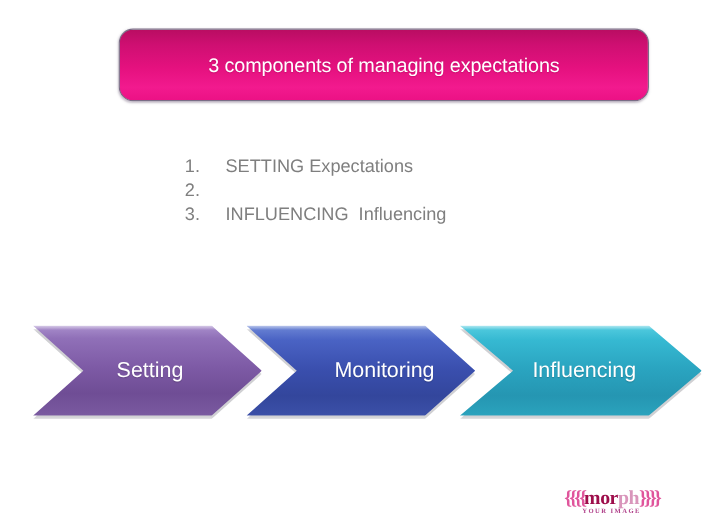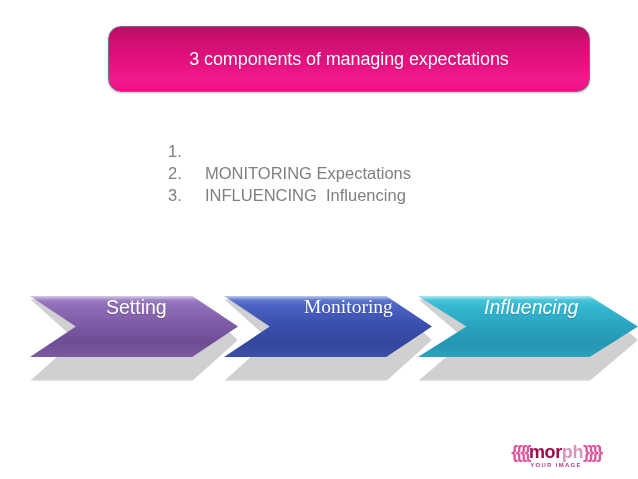--- a/index.html
+++ b/index.html
@@ -84,25 +84,25 @@
   #chevron-row {
     position: absolute;
     left: 30px;
     top: 293px;
     width: 582px;
     height: 90px;
   }
   .chevron {
     position: absolute;
     top: 3px;
-    height: 61px;
+    height: 82px;
     -webkit-clip-path: polygon(0 0, 78% 0, 100% 50%, 78% 100%, 0 100%, 22% 50%);
     clip-path: polygon(0 0, 78% 0, 100% 50%, 78% 100%, 0 100%, 22% 50%);
     display: flex;
-    align-items: flex-start;
+    align-items: center;
   }
   .chevron-shadow {
     position: absolute;
     top: 6px;
     height: 82px;
     -webkit-clip-path: polygon(0 0, 78% 0, 100% 50%, 78% 100%, 0 100%, 22% 50%);
     clip-path: polygon(0 0, 78% 0, 100% 50%, 78% 100%, 0 100%, 22% 50%);
     background: rgba(120,120,130,0.35);
     filter: blur(1.5px);
   }
@@ -138,42 +138,43 @@
   #chev-monitoring {
     left: 194px;
     width: 208px;
     background: linear-gradient(to bottom,
                 #6d87d6 0%,
                 #4a63c4 16%,
                 #3a4fae 48%,
                 #33469c 78%,
                 #3c50a8 100%);
   }
-  #chev-monitoring .chev-label { margin-left: 80px; font-family: Liberation Serif, serif; }
+  #chev-monitoring .chev-label { margin-left: 80px; }
 
   #chev-influencing {
     left: 388px;
     width: 220px;
     background: linear-gradient(to bottom,
                 #54cde0 0%,
                 #36b9d2 16%,
                 #2aa4c0 48%,
                 #2596b2 78%,
                 #2ba3bd 100%);
   }
-  #chev-influencing .chev-label { margin-left: 66px; font-style: italic; }
+  #chev-influencing .chev-label { margin-left: 66px; }
 
   
   #morph-logo {
     position: absolute;
     left: 497px;
     top: 443px;
     width: 118px;
     height: 30px;
     text-align: center;
+    font-family: Liberation Serif, serif;
   }
   #morph-wordmark {
     font-size: 18px;
     line-height: 18px;
     font-weight: 700;
     letter-spacing: -0.4px;
     white-space: nowrap;
   }
   .brace {
     color: #e0559c;
@@ -197,24 +198,24 @@
 
 <div id="slide">
 
   <div id="title-banner">
     <span id="title-text">3 components of managing expectations</span>
   </div>
 
   <ul id="bullet-list">
     <li class="bullet-row">
       <span class="bullet-num">1.</span>
+      <span class="bullet-label">SETTING Expectations</span>
     </li>
     <li class="bullet-row">
       <span class="bullet-num">2.</span>
-      <span class="bullet-label">MONITORING Expectations</span>
     </li>
     <li class="bullet-row">
       <span class="bullet-num">3.</span>
       <span class="bullet-label">INFLUENCING  Influencing</span>
     </li>
   </ul>
 
   <div id="chevron-row">
 
     <div class="chevron-shadow" style="left:0px;width:208px;"></div>

